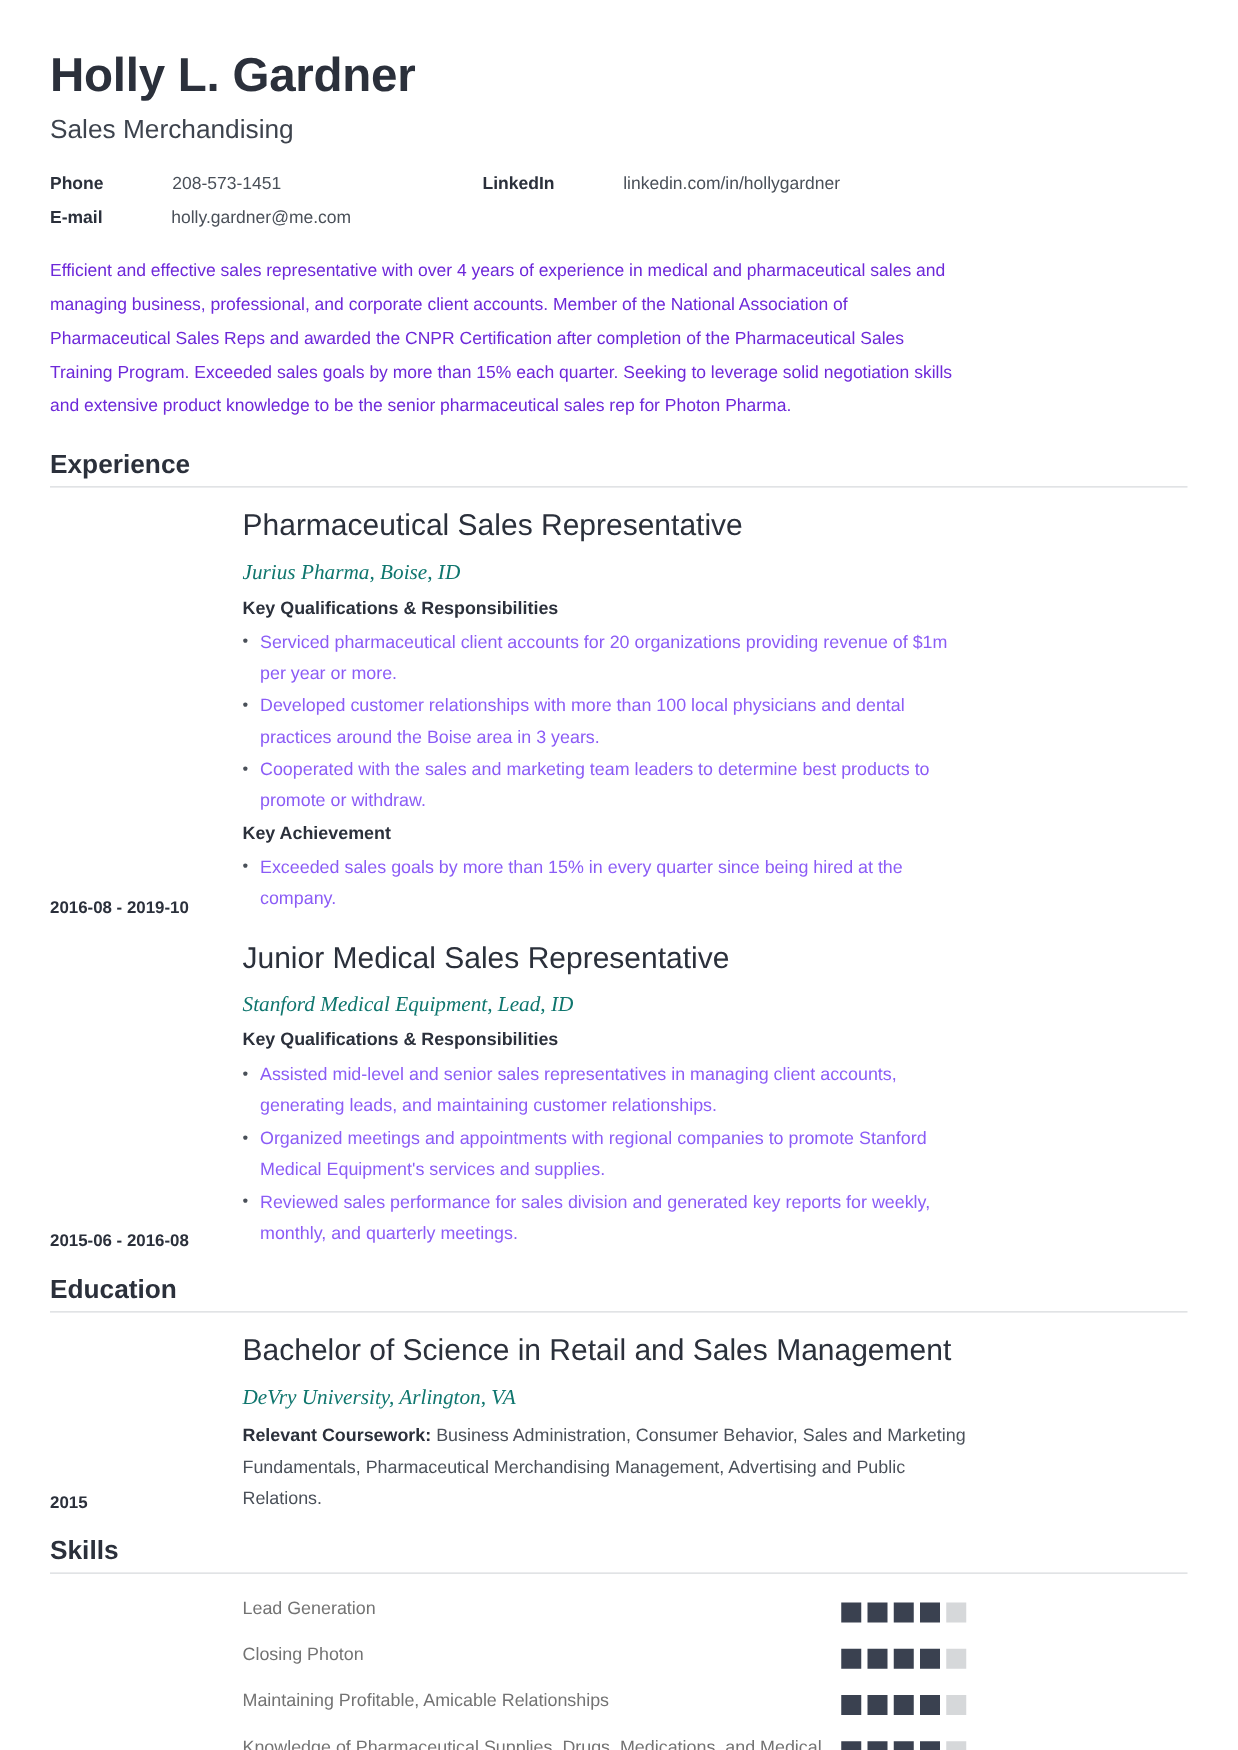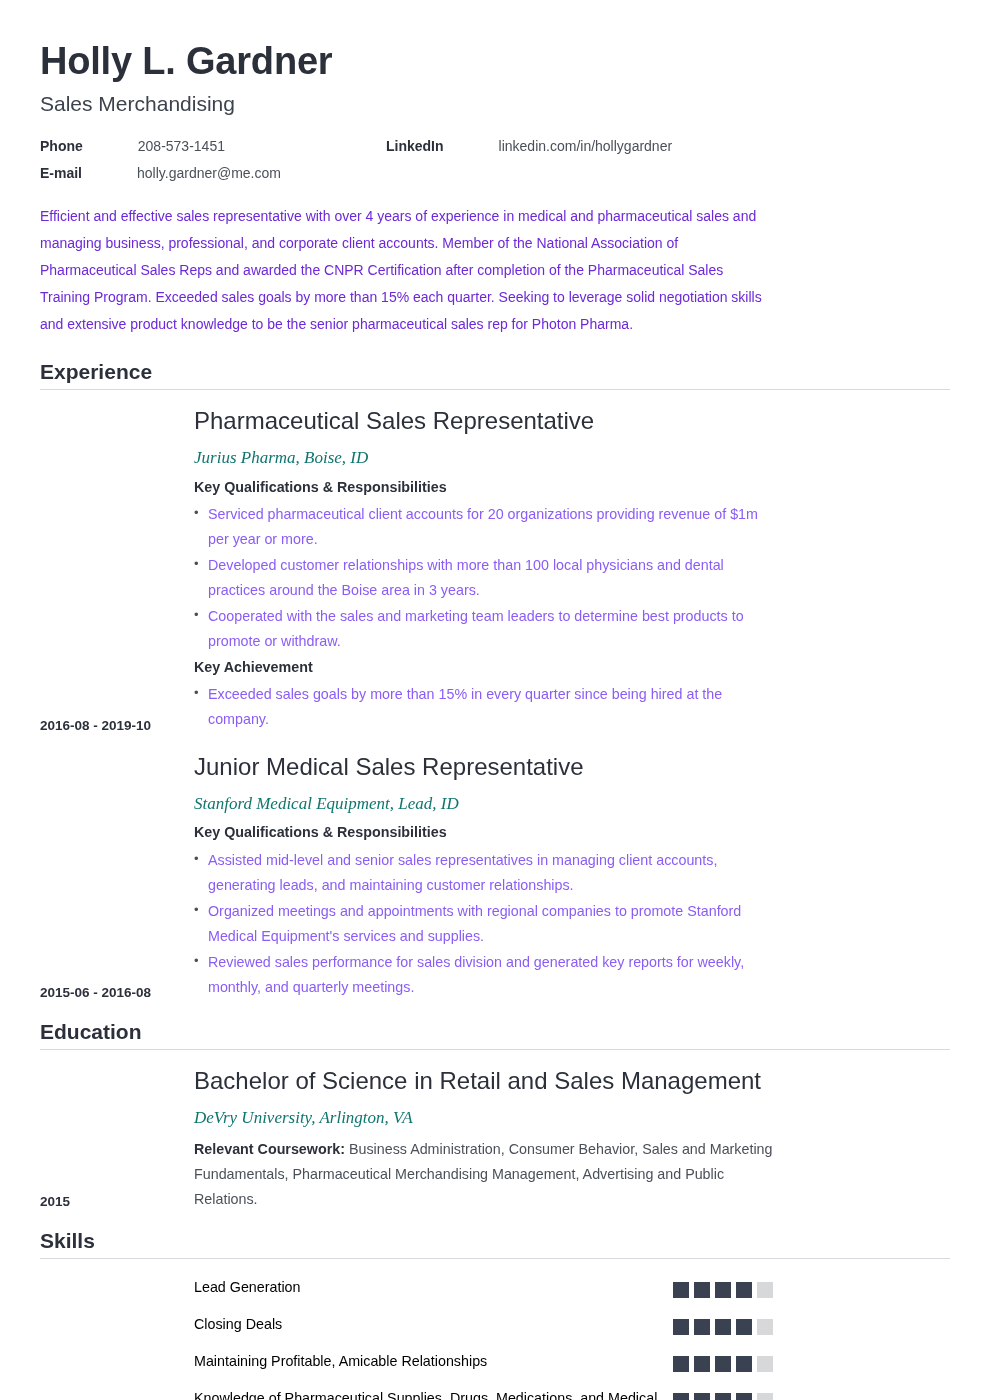--- a/index.html
+++ b/index.html
@@ -168,21 +168,21 @@
   .skill-row {
     display: flex;
     align-items: flex-start;
     padding: 0 0 0 154px;
     margin-bottom: 12px;
   }
   .skill-name {
     flex: 1 1 auto;
     font-size: 14.3px;
     line-height: 1.75;
-    color: #000000;
+    color: #737373;
   }
   .skill-rating {
     flex: 0 0 auto;
     display: flex;
     gap: 5px;
     padding-top: 7px;
   }
   .sq {
     width: 16px;
     height: 16px;
@@ -280,21 +280,21 @@
           <div class="skill-name">Lead Generation</div>
           <div class="skill-rating">
             <span class="sq on"></span>
             <span class="sq on"></span>
             <span class="sq on"></span>
             <span class="sq on"></span>
             <span class="sq"></span>
           </div>
         </div>
         <div class="skill-row">
-          <div class="skill-name">Closing Deals</div>
+          <div class="skill-name">Closing Photon</div>
           <div class="skill-rating">
             <span class="sq on"></span>
             <span class="sq on"></span>
             <span class="sq on"></span>
             <span class="sq on"></span>
             <span class="sq"></span>
           </div>
         </div>
         <div class="skill-row">
           <div class="skill-name">Maintaining Profitable, Amicable Relationships</div>

